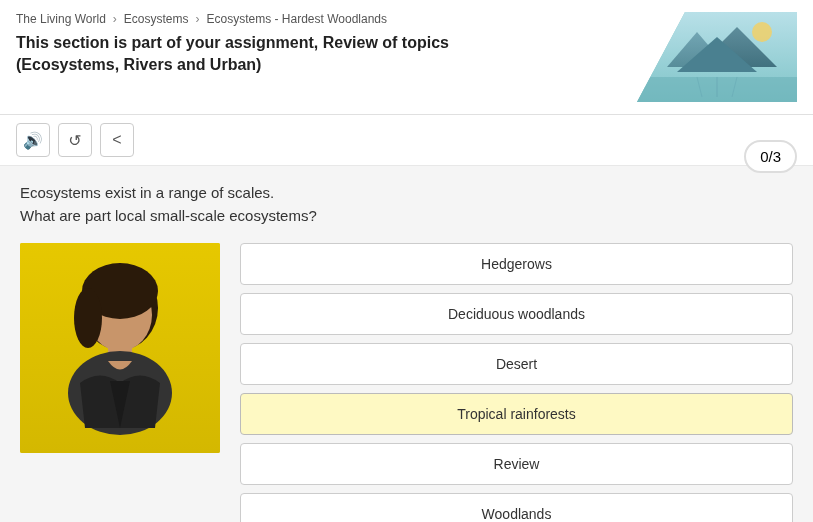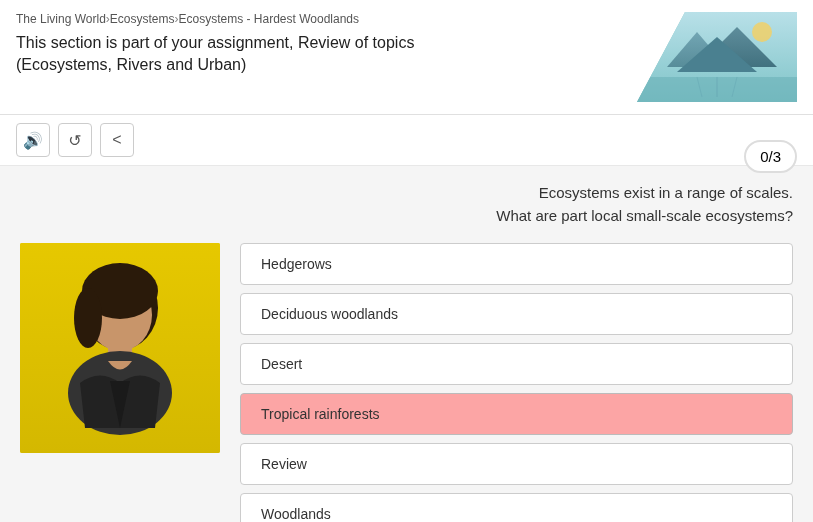--- a/index.html
+++ b/index.html
@@ -23,29 +23,29 @@
     }
     .header-text {
       flex: 1;
     }
     .breadcrumb {
       font-size: 12px;
       color: #555;
       margin-bottom: 6px;
       display: flex;
       align-items: center;
-      gap: 0;
+      gap: 7px;
     }
     .breadcrumb-sep {
       color: #888;
       font-size: 12px;
     }
     .header-title {
       font-size: 16px;
-      font-weight: normal;
+      font-weight: bold;
       color: #222;
       max-width: 460px;
       line-height: 1.4;
     }
     .header-image {
       width: 160px;
       height: 90px;
       flex-shrink: 0;
       background: linear-gradient(135deg, #a8d8d8 0%, #7bbfbf 40%, #5a9e9e 70%, #3d7a7a 100%);
       position: relative;
@@ -97,21 +97,21 @@
       color: #000000;
       font-weight: 500;
     }
 
     
     .main {
       padding: 16px 20px;
       position: relative;
     }
     .question-text {
-      text-align: right;
+      text-align: left;
       color: #333;
       font-size: 15px;
       margin-bottom: 16px;
       line-height: 1.5;
     }
 
     .content-area {
       display: flex;
       gap: 20px;
       align-items: flex-start;
@@ -151,25 +151,25 @@
     }
     .option-btn {
       width: 100%;
       padding: 12px 20px;
       border: 1px solid #ccc;
       background: white;
       border-radius: 4px;
       font-size: 14px;
       color: #333;
       cursor: pointer;
-      text-align: left;
+      text-align: center;
       transition: background 0.15s;
     }
     .option-btn.selected {
-      background: #fca5a5;
+      background: #fef9c3;
       border-color: #bbb;
     }
   </style>
 </head>
 <body>
 
 <div class="header">
   <div class="header-text">
     <div class="breadcrumb">
       <span>The Living World</span>

